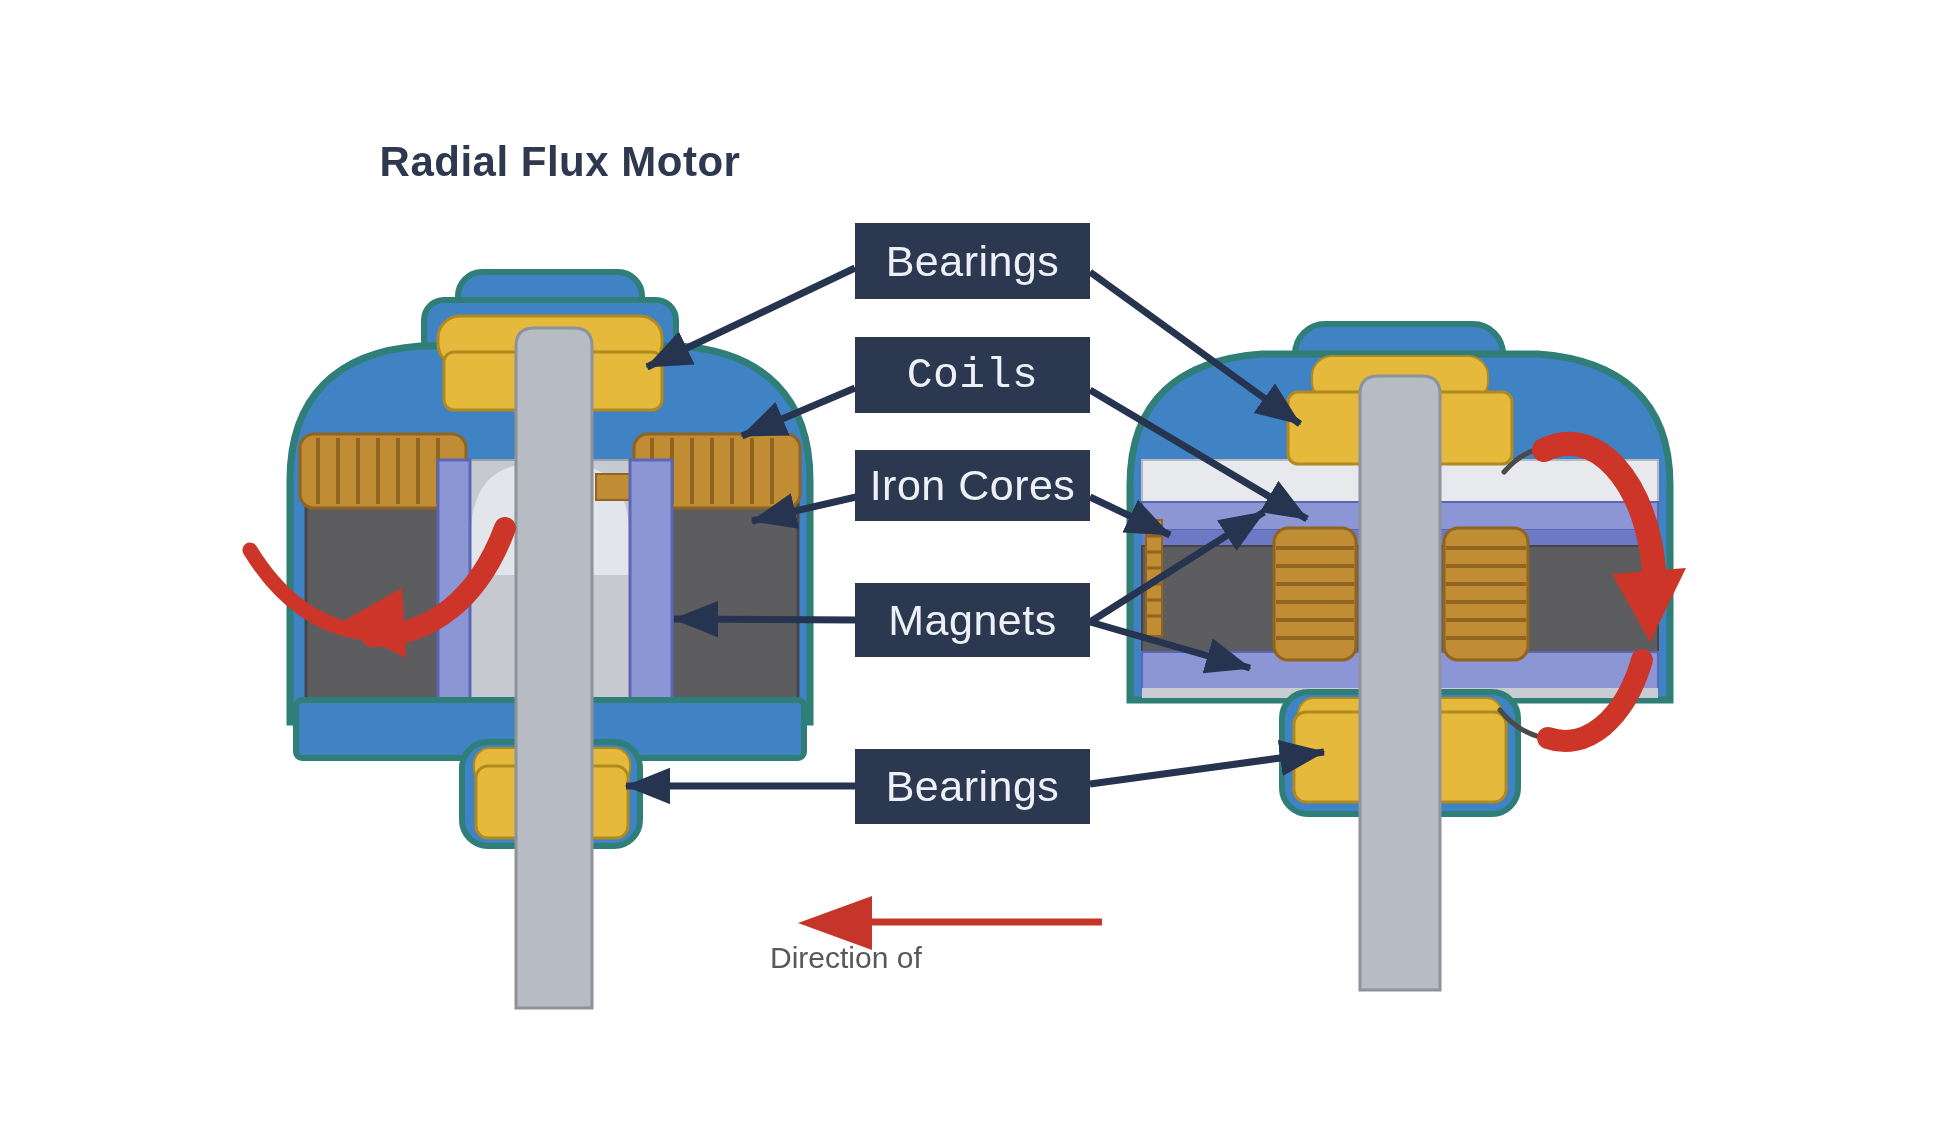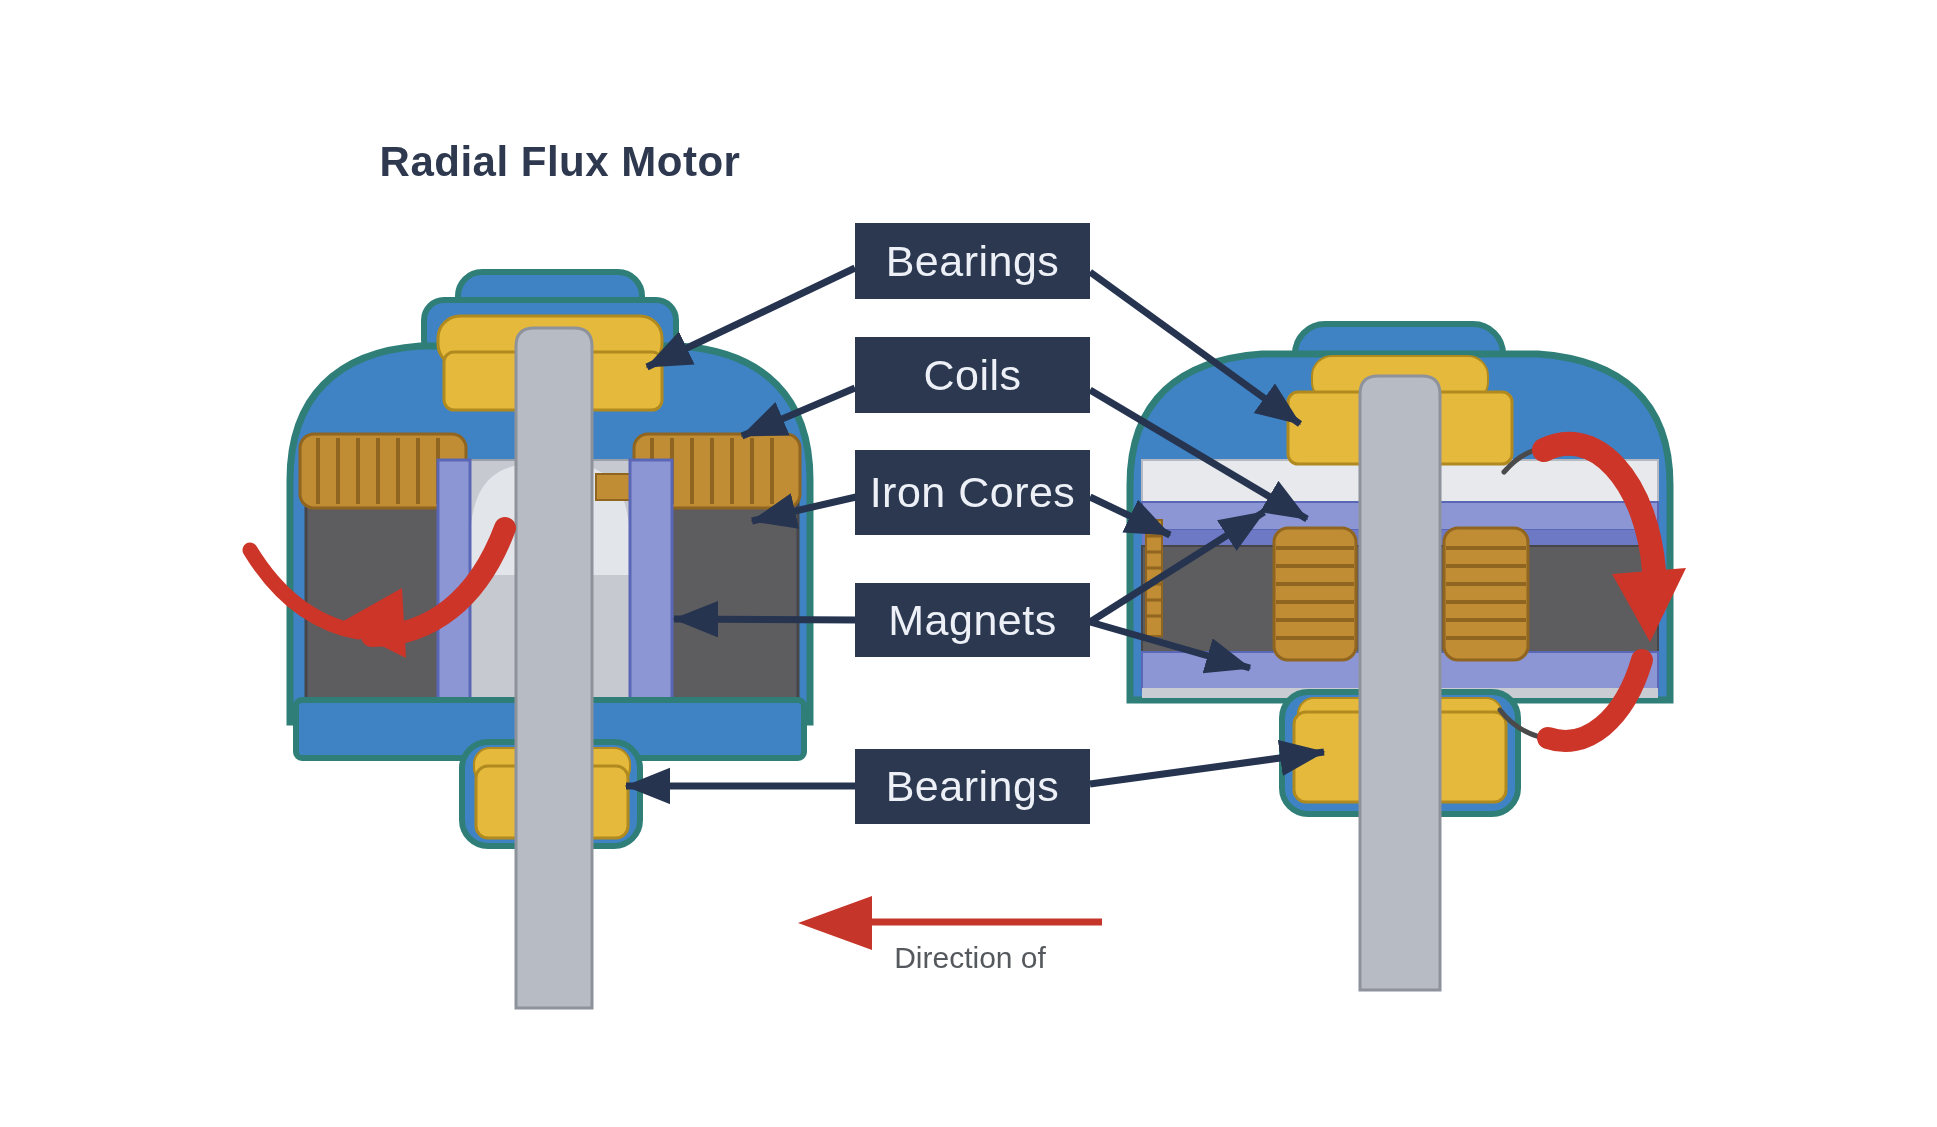--- a/index.html
+++ b/index.html
@@ -13,26 +13,26 @@
   }
   #title-left{left:250px;top:138px;}
   #title-right{left:1060px;top:138px;}
   .label-box{
     position:absolute;left:855px;width:235px;height:76px;
     background:#2b3850;color:#edf1f7;
     display:flex;align-items:center;justify-content:center;
     font-size:43px;font-weight:400;letter-spacing:0.5px;
   }
   #label-bearings-top{top:223px;}
-  #label-coils{top:337px;}
-  #label-iron-cores{top:450px;height:85px;}
+  #label-coils{top:337px;font-family:Liberation Mono, monospace;}
+  #label-iron-cores{top:450px;height:71px;}
   #label-magnets{top:583px;height:74px;text-align:right;}
   #label-bearings-bottom{top:749px;height:75px;}
   .legend-text{
-    position:absolute;left:770px;top:938px;width:400px;text-align:center;
+    position:absolute;left:770px;top:938px;width:400px;text-align:left;
     font-size:30px;color:#55595d;line-height:40px;
   }
   svg.diagram{position:absolute;left:0;top:0;}
 </style>
 </head>
 <body>
 
 <div class="stage">
 
   <svg class="diagram" width="1937" height="1127" viewBox="0 0 1937 1127">

